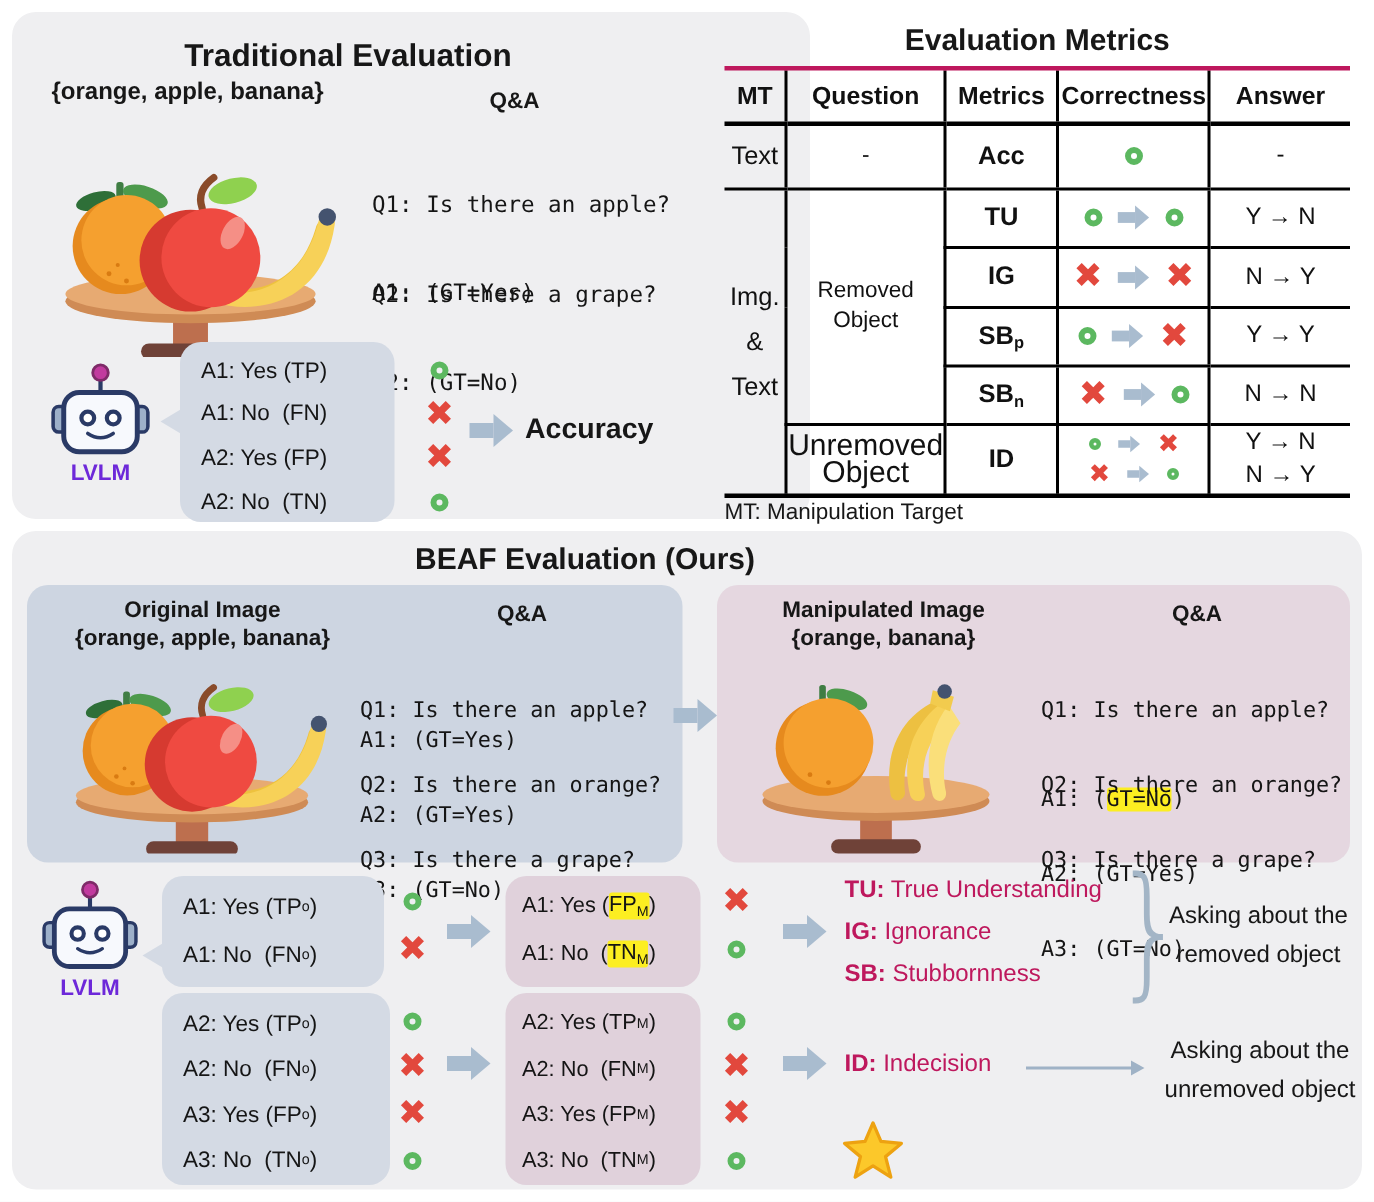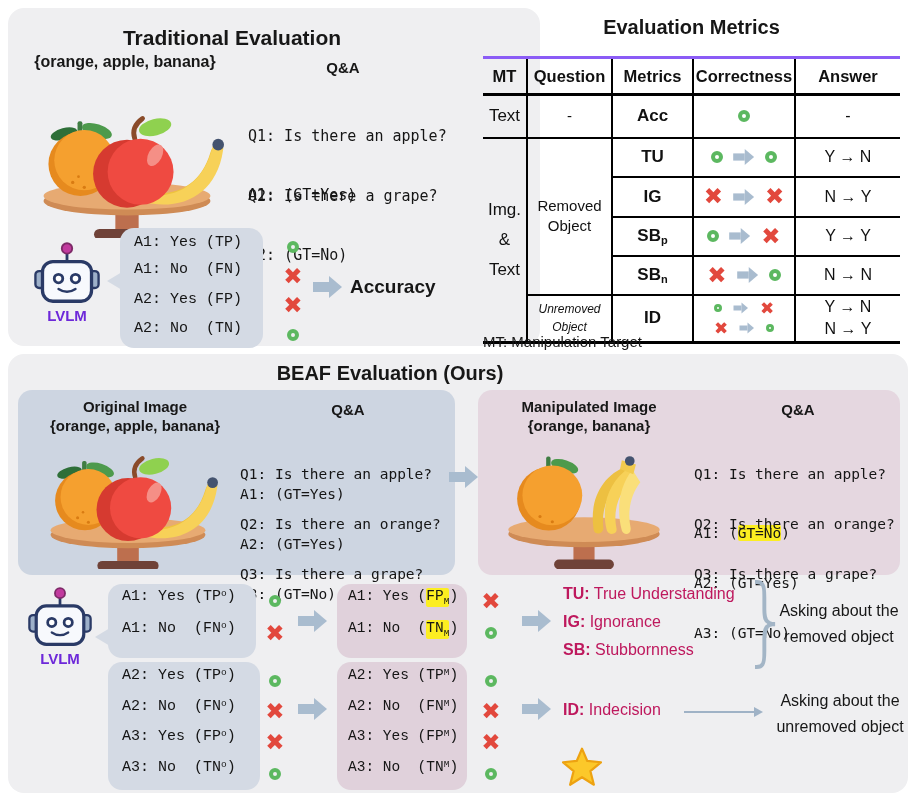--- a/index.html
+++ b/index.html
@@ -13,51 +13,51 @@
   .sec-title { position:absolute; font-weight:bold; font-size:21px; text-align:center; color:#171717; }
   .lbl { font-weight:bold; font-size:15px; text-align:center; line-height:19px; color:#171717; }
   .mono { font-family:"DejaVu Sans Mono", monospace; font-size:15px; color:#151515; white-space:pre; }
   .qa-pair { position:absolute; line-height:19.5px; }
   .card { position:absolute; border-radius:14px; }
   .card-blue { background:#cdd5e1; }
   .card-pink { background:#e5d7e0; }
   .bubble { position:absolute; border-radius:14px; }
   .bubble-blue { background:#d4dae4; }
   .bubble-pink { background:#e0d1db; }
-  .bubble .aline { display:flex; align-items:flex-start; white-space:pre; font-family:Liberation Mono, monospace; color:#151515; }
+  .bubble .aline { display:flex; align-items:center; white-space:pre; font-family:Liberation Sans, sans-serif; color:#151515; }
   .tail::before { content:""; position:absolute; left:-13px; border-top:9px solid transparent;
                   border-bottom:9px solid transparent; border-right:15px solid #d4dae4; }
   .sub { font-size:9.5px; vertical-align:-3.5px; }
   .hl { background:#fcee21; border-radius:2px; }
   .markcol { position:absolute; display:flex; flex-direction:column; align-items:center; }
   .mrow { display:flex; align-items:center; justify-content:center; width:26px; }
   .mark.ring { display:inline-block; width:12px; height:12px; border:4.5px solid #5cb860; border-radius:50%; }
   .mark.xmark { color:#e2483d; font-weight:bold; font-size:23px; line-height:1;
                 font-family:"DejaVu Sans", sans-serif; }
   .mark.sm.ring { width:8px; height:8px; border-width:3.5px; }
   .mark.sm.xmark { font-size:17px; }
   .barrow { position:absolute; width:30px; height:22px; }
   .barrow .shaft { position:absolute; left:0; top:6px; width:16px; height:10px; background:#a9bccf; }
   .barrow .head  { position:absolute; left:16px; top:0; width:0; height:0; border-top:11px solid transparent;
                    border-bottom:11px solid transparent; border-left:13px solid #a9bccf; }
   .barrow.inline { position:relative; display:inline-block; flex:none; }
   .barrow.sm { transform:scale(0.72); }
   .barrow.xs { transform:scale(0.5); }
   
-  #mtable { position:absolute; left:483px; top:56px; width:417px; border-collapse:collapse;
-            border-top:3px solid #8b5cf6; border-bottom:3px solid #000; }
+  #mtable { position:absolute; left:483px; top:44px; width:417px; border-collapse:collapse;
+            border-top:3px solid #be185d; border-bottom:3px solid #000; }
   #mtable th, #mtable td { border-left:2px solid #000; border-bottom:2px solid #000;
             text-align:center; vertical-align:middle; padding:0; }
   #mtable .c1 { border-left:none; }
   #mtable thead th { border-bottom:3px solid #000; font-size:16.5px; font-weight:bold; }
   #mtable tr.last td { border-bottom:none; }
   #mtable .metric { font-weight:bold; font-size:17px; }
   #mtable .msub { font-size:11px; vertical-align:-3px; font-weight:bold; }
   #mtable .qcell { font-size:15px; line-height:20px; }
-  #mtable .qcell.small { font-size:12px; line-height:18px;font-style:italic; }
+  #mtable .qcell.small { font-size:20px; line-height:18px; }
   #mtable .mtcell { font-size:17px; line-height:30px; }
   #mtable .anscell { font-size:16px; line-height:22px; }
   .corr-flex { display:flex; align-items:center; justify-content:center; gap:6px; }
   .legend-row { position:absolute; font-size:16px; color:#be185d; white-space:nowrap;text-align:center; }
   .legend-row b { font-weight:bold; }
   .note { position:absolute; font-size:16px; line-height:26px; text-align:center; color:#171717; }
   .brace { position:absolute; font-size:96px; font-weight:300; color:#a3b5c6;
            transform:scaleX(0.8); line-height:96px; font-family:"DejaVu Sans", sans-serif; }
   .thin-arrow { position:absolute; height:2px; background:#9fb2c6; }
   .thin-arrow::after { content:""; position:absolute; right:-7px; top:-4px;

